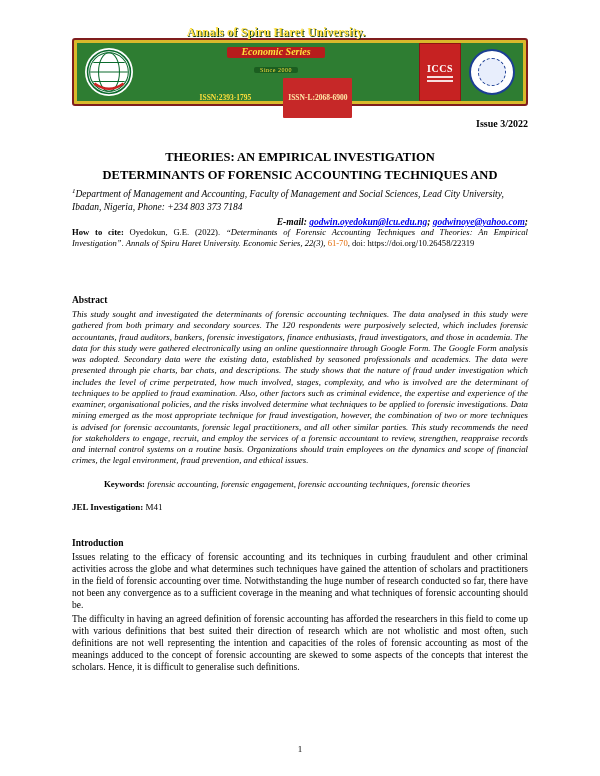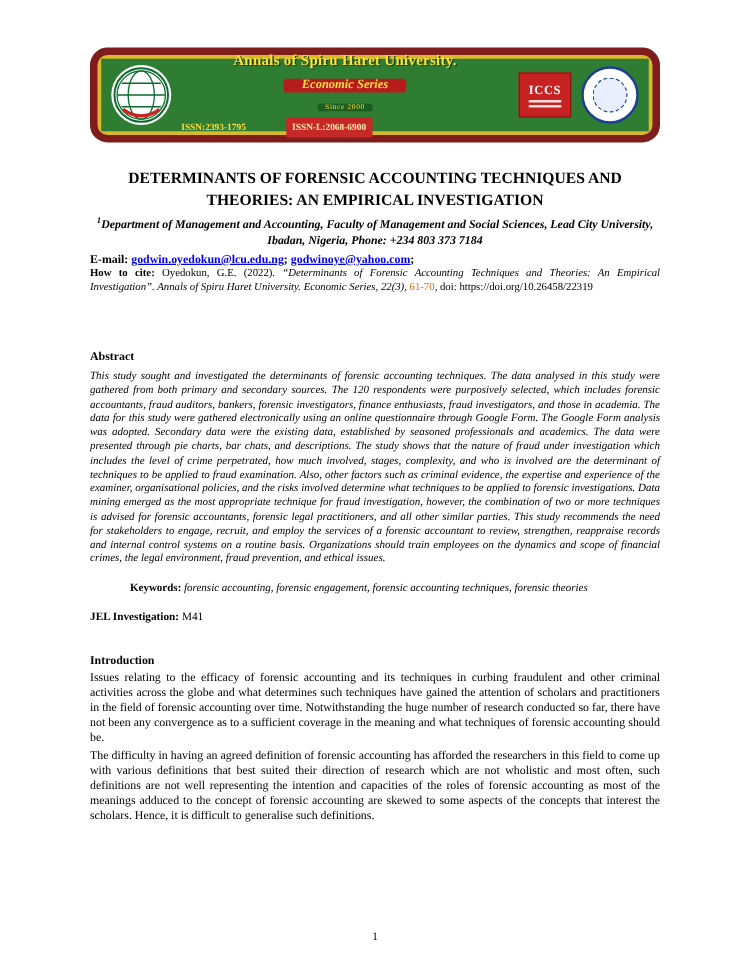--- a/index.html
+++ b/index.html
@@ -6,24 +6,24 @@
   html, body { background: #ffffff; }
   body {
     width: 600px; height: 776px;
     font-family: "Liberation Serif", serif;
     color: #000; position: relative; overflow: hidden;
   }
   .page { width: 600px; height: 776px; padding: 38px 72px 0 72px; position: relative; }
 
   
   .banner-outer {
-    border: 6px solid #7f1d1d;
+    border: 2px solid #7f1d1d;
     background: #d9b92b;
     padding: 3px;
-    border-radius: 14px;
+    border-radius: 3px;
   }
   .banner {
     background: #2e7d32;
     height: 58px;
     display: flex; align-items: center;
     padding: 2px 8px;
     gap: 8px;
   }
   .logo-globe { flex: 0 0 auto; width: 48px; height: 48px; border-radius: 50%; background:#fff;
     display:flex; align-items:center; justify-content:center; overflow:hidden; }
@@ -34,44 +34,44 @@
   }
   .series-pill {
     display: inline-block; background: #b71c1c; color: #ffdf3c;
     font-weight: bold; font-style: italic; font-size: 10px;
     padding: 0 14px; margin-top: 8px; border-radius: 2px;
   }
   .since-pill {
     display: inline-block; background: #1b5e20; color: #ffdf3c;
     font-size: 6px; padding: 0 6px; margin-top: 1px; border-radius: 2px; letter-spacing: .5px;
   }
-  .issn-row { margin-top: 2px; display: flex; gap: 32px; align-items: center; }
+  .issn-row { margin-top: 2px; display: flex; justify-content: center; gap: 32px; align-items: center; }
   .issn { color: #ffdf3c; font-weight: bold; font-size: 7.5px; }
-  .issn-l { background: #c62828; color: #ffe9a8; font-weight: bold; font-size: 7.5px; padding: 4px 5px; border-radius: 1px; }
+  .issn-l { background: #c62828; color: #ffe9a8; font-weight: bold; font-size: 7.5px; padding: 16px 5px; border-radius: 1px; }
   .logo-iccs {
-    flex: 0 0 auto; width: 42px; height: 36px; background: #c62222;
+    flex: 0 0 auto; width: 42px; height: 58px; background: #c62222;
     border: 1px solid #8e1414; color: #fff; text-align: center;
     display: flex; flex-direction: column; align-items: center; justify-content: center; gap: 2px;
   }
   .logo-iccs .iccs-text { font-weight: bold; font-size: 10px; letter-spacing: .5px; }
   .logo-iccs .tinybar { width: 26px; height: 2px; background: rgba(255,255,255,.85); }
   .seal {
     flex: 0 0 auto; width: 46px; height: 46px; border-radius: 50%;
     background: #fff; border: 2px solid #1c3f94;
     display: flex; align-items: center; justify-content: center;
   }
   .seal-inner { width: 28px; height: 28px; border-radius: 50%; border: 1.5px dashed #1c3f94; background: #e8eefc; }
 
   
   .issue-line { text-align: right; font-weight: bold; font-size: 10px; margin-top: 12px; }
   .title { text-align: center; font-weight: bold; font-size: 12.5px; line-height: 1.4; margin-top: 20px; }
   .author-line { text-align: center; font-weight: bold; font-size: 10.5px; margin-top: 16px; }
   .author-line sup, .affiliation sup { font-size: 7px; }
-  .affiliation { text-align: center; font-weight: bold; font-style: italic; font-size: 9.5px; line-height: 1.35; margin-top: 3px; }
-  .email-line { text-align: left; font-weight: bold; font-size: 9.5px; margin-top: 3px; }
+  .affiliation { font-weight: normal; font-style: italic; font-size: 9.5px; line-height: 1.35; margin-top: 3px; }
+  .email-line { text-align: right; font-weight: bold; font-style: italic; font-size: 9.5px; margin-top: 3px; }
   .email-link { color: #0000ee; text-decoration: underline; cursor: pointer; }
 
   .citation { font-size: 8.6px; line-height: 1.3; text-align: justify; }
   .citation .cite-label { font-weight: bold; }
   .citation .it { font-style: italic; }
   .citation .pages { color: #e36c0a; }
 
   
   .abstract-heading { font-weight: bold; font-size: 9.5px; margin-top: 46px; }
   .abstract-text { font-style: italic; font-size: 8.8px; line-height: 1.28; text-align: justify; margin-top: 4px; }
@@ -121,24 +121,25 @@
         <span class="iccs-text">ICCS</span>
         <span class="tinybar"></span>
         <span class="tinybar"></span>
       </div>
       <div class="seal">
         <div class="seal-inner"></div>
       </div>
     </div>
   </div>
 
+  <div class="issue-line">Issue 3/2022</div>
 
   <h1 class="title">
+    <div>THEORIES: AN EMPIRICAL INVESTIGATION</div>
     <div>DETERMINANTS OF FORENSIC ACCOUNTING TECHNIQUES AND</div>
-    <div>THEORIES: AN EMPIRICAL INVESTIGATION</div>
   </h1>
 
 
   <div class="affiliation">
     <sup>1</sup><span>Department of Management and Accounting, Faculty of Management and Social Sciences, Lead City University, Ibadan, Nigeria, Phone: +234 803 373 7184</span>
   </div>
 
   <div class="email-line">
     <span>E-mail: </span><a class="email-link">godwin.oyedokun@lcu.edu.ng</a><span>; </span><a class="email-link">godwinoye@yahoo.com</a><span>;</span>
   </div>

